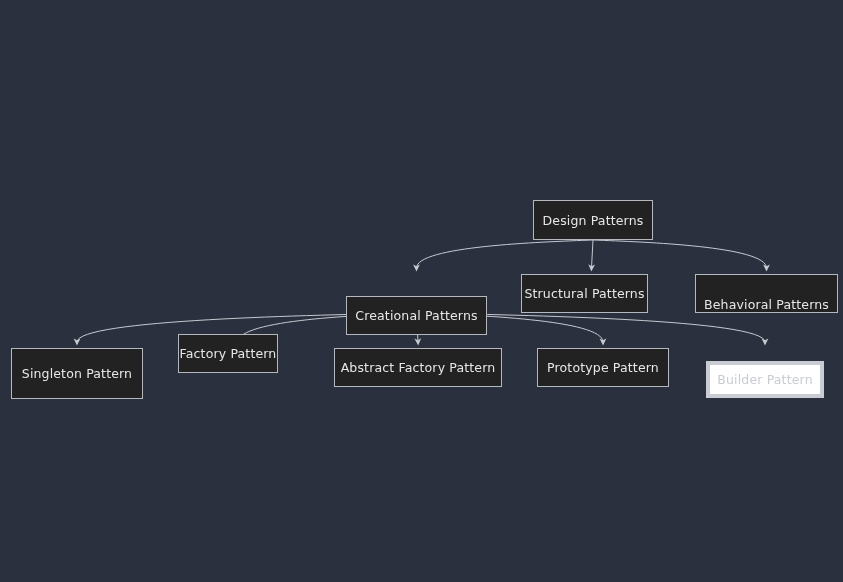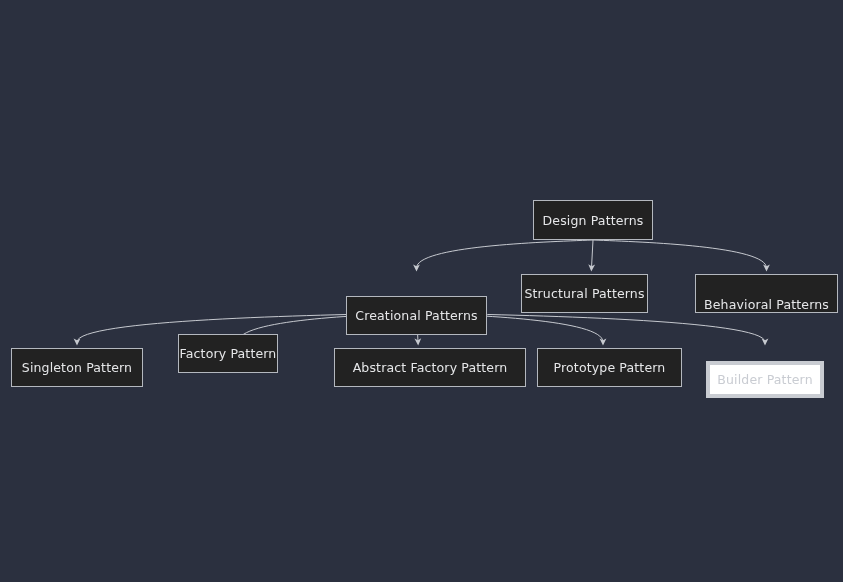--- a/index.html
+++ b/index.html
@@ -78,30 +78,30 @@
       </div>
       <div class="node" style="left: 346px; top: 258px; width: 141px; height: 39px; margin-top: 38px;">
         <span class="node-label">Creational Patterns</span>
       </div>
       <div class="node" style="left: 521px; top: 274px; width: 127px; height: 39px;">
         <span class="node-label">Structural Patterns</span>
       </div>
       <div class="node" style="left: 695px; top: 274px; width: 143px; height: 39px; align-items: flex-end;">
         <span class="node-label">Behavioral Patterns</span>
       </div>
-      <div class="node" style="left: 11px; top: 348px; width: 132px; height: 39px;">
+      <div class="node" style="left: 11px; top: 348px; width: 132px; height: 51px;">
         <span class="node-label">Singleton Pattern</span>
       </div>
       <div class="node" style="left: 178px; top: 334px; width: 100px; height: 39px;">
         <span class="node-label">Factory Pattern</span>
       </div>
-      <div class="node" style="left: 334px; top: 348px; width: 192px; height: 39px; justify-content: center;">
+      <div class="node" style="left: 334px; top: 348px; width: 168px; height: 39px; justify-content: center;">
         <span class="node-label">Abstract Factory Pattern</span>
       </div>
-      <div class="node" style="left: 537px; top: 348px; width: 145px; height: 39px;">
+      <div class="node" style="left: 537px; top: 348px; width: 132px; height: 39px;">
         <span class="node-label">Prototype Pattern</span>
       </div>
       <div class="node selected" style="left: 705px; top: 360px; width: 120px; height: 39px;">
         <span class="node-label">Builder Pattern</span>
       </div>
     </div>
 
 </div>
 
 </body></html>

